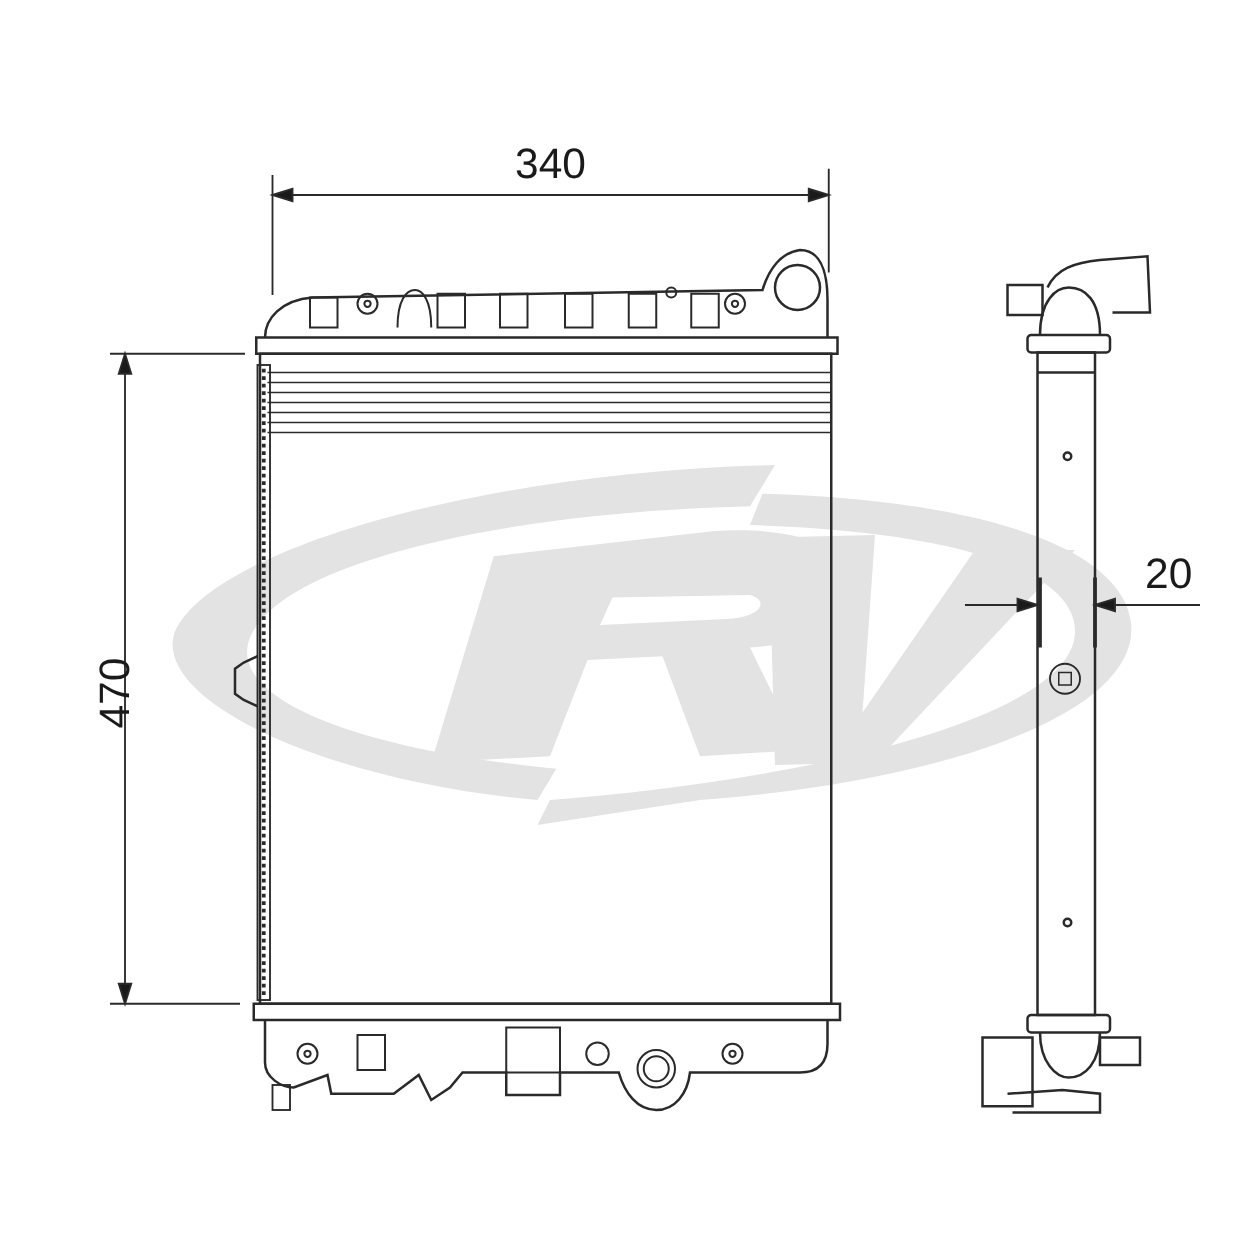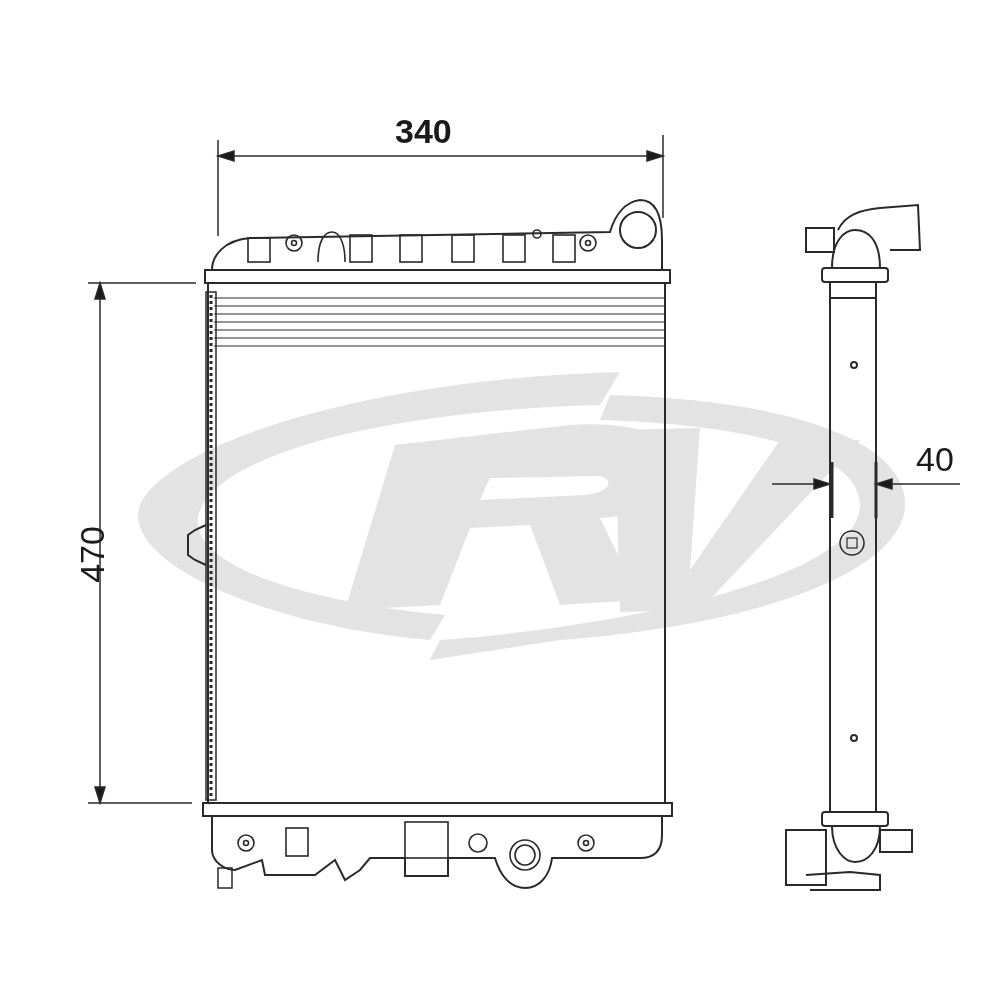--- a/index.html
+++ b/index.html
@@ -1,19 +1,19 @@
 <!DOCTYPE html>
 <html><head>
 <meta charset="utf-8">
 <style>
   html, body { margin: 0; padding: 0; background: #ffffff; }
   body { width: 1000px; height: 1000px; position: relative; overflow: hidden; font-family: "Liberation Sans", sans-serif; }
   svg { position: absolute; left: 0; top: 0; }
   .dim-label { position: absolute; font-family: "Liberation Sans", sans-serif; font-size: 34px; color: #1a1a1a; }
-  #label-width { left: 395px; top: 112px; font-weight: bold; }
+  #label-width { left: 412px; top: 112px; }
   #label-height { left: 64px; top: 535px; transform: rotate(-90deg); transform-origin: center; }
   #label-depth { left: 916px; top: 440px; }
 </style>
 </head>
 <body>
 
 <svg width="1000" height="1000" viewBox="0 0 1000 1000">
 
   <g fill="#e3e3e3">
     <path d="M620,372 C380,378 170,440 140,505 C120,560 260,625 430,640 L445,615 C290,600 180,560 200,510 C225,450 400,410 600,405 Z"></path>
@@ -110,13 +110,13 @@
     <polygon points="830,484 814,479 814,489"></polygon>
     <line x1="884" y1="484" x2="960" y2="484"></line>
     <polygon points="876,484 892,479 892,489"></polygon>
     <line x1="832" y1="462" x2="832" y2="518" stroke-width="3"></line>
     <line x1="876" y1="462" x2="876" y2="518" stroke-width="3"></line>
   </g>
 </svg>
 
 <div id="label-width" class="dim-label">340</div>
 <div id="label-height" class="dim-label">470</div>
-<div id="label-depth" class="dim-label">40</div>
+<div id="label-depth" class="dim-label">20</div>
 
 </body></html>

